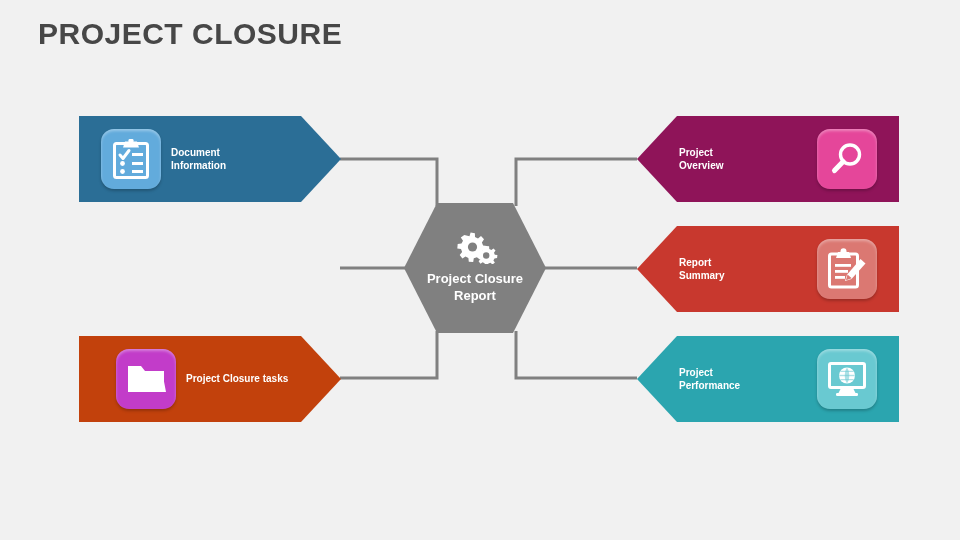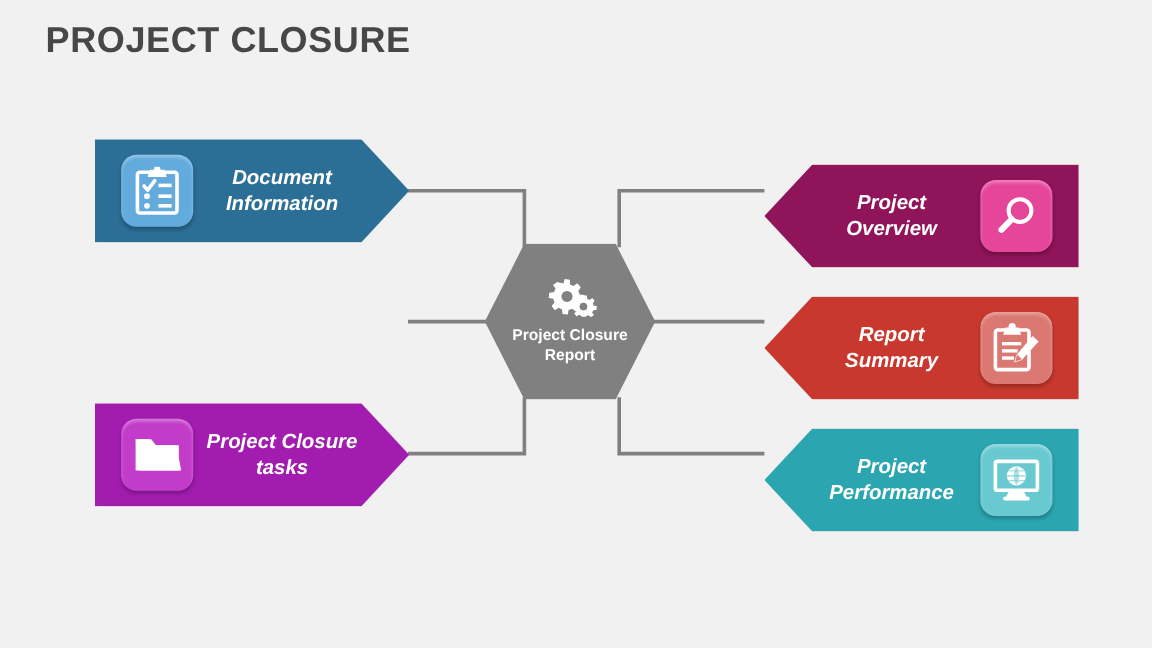--- a/index.html
+++ b/index.html
@@ -52,47 +52,45 @@
   .chev-left {
     width: 262px;
     clip-path: polygon(0 0, 222px 0, 262px 50%, 222px 100%, 0 100%);
     justify-content: flex-start;
     padding-left: 0;
   }
   .chev-right {
     width: 262px;
     clip-path: polygon(40px 0, 262px 0, 262px 100%, 40px 100%, 0 50%);
     justify-content: flex-end;
-    margin-top: 21px;
   }
 
   .tile {
     width: 60px;
     height: 60px;
     border-radius: 13px;
     flex: 0 0 auto;
     display: flex;
     align-items: center;
     justify-content: center;
     box-shadow: inset 0 2px 3px rgba(255,255,255,0.35),
                 0 2px 3px rgba(0,0,0,0.22);
   }
   .chev-left .tile { margin-left: 22px; }
   .chev-right .tile { margin-right: 22px; }
 
   .chev-label {
     color: #ffffff;
-    font-size: 17px;
+    font-size: 10px;
     font-weight: bold;
     line-height: 1.32;
-    text-align: center;
+    text-align: left;
     flex: 1 1 auto;
     padding: 0 10px;
     white-space: pre-line;
-    font-style: italic;
   }
   .chev-left .chev-label { padding-right: 42px; }
   .chev-right .chev-label { padding-left: 42px; }
 
   
   #hexagon {
     position: absolute;
     left: 404px;
     top: 203px;
     width: 142px;
@@ -152,21 +150,21 @@
         <rect x="20" y="24" width="11" height="3" fill="#ffffff"></rect>
         <circle cx="10.5" cy="33.5" r="2.4" fill="#ffffff"></circle>
         <rect x="20" y="32" width="11" height="3" fill="#ffffff"></rect>
       </svg>
     </div>
     <div class="chev-label">Document
 Information</div>
   </div>
 
 
-  <div class="chev chev-left" style="left:79px; top:336px; background:#a21caf;">
+  <div class="chev chev-left" style="left:79px; top:336px; background:#c2410c;padding-left:15px;">
     <div class="tile" style="background:#C23CC9;">
       <svg width="40" height="34" viewBox="0 0 40 34">
         <path d="M2 4 h13 l4 5 h19 v21 h-36 z" fill="#ffffff"></path>
         <path d="M2 4 l4 26 h34 l-4 -21 h-19 l-4 -5 z" fill="#ffffff"></path>
         <path d="M6.5 11 l3.5 19 h29 l-3.5 -19 z" fill="#C23CC9" opacity="0.0"></path>
       </svg>
     </div>
     <div class="chev-label">Project Closure tasks</div>
   </div>
 

